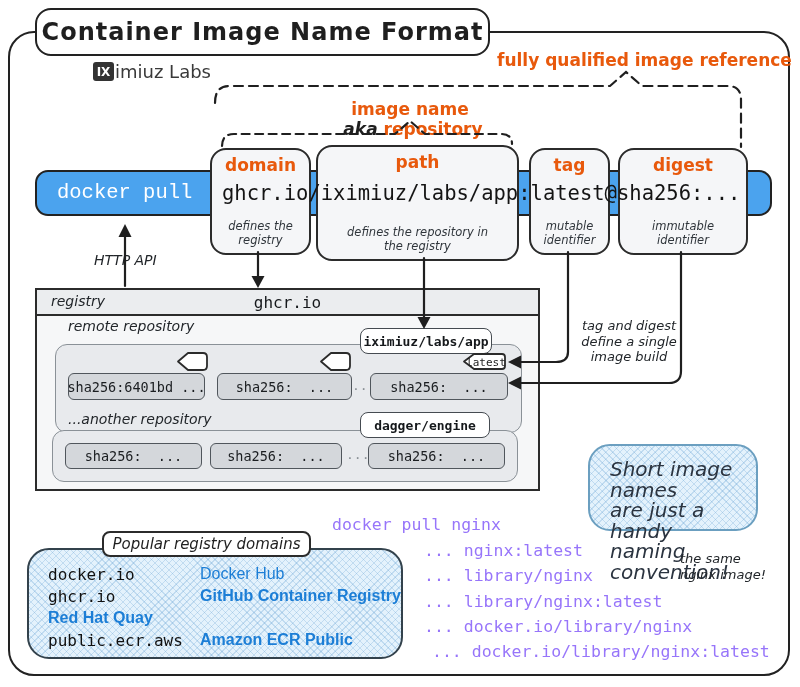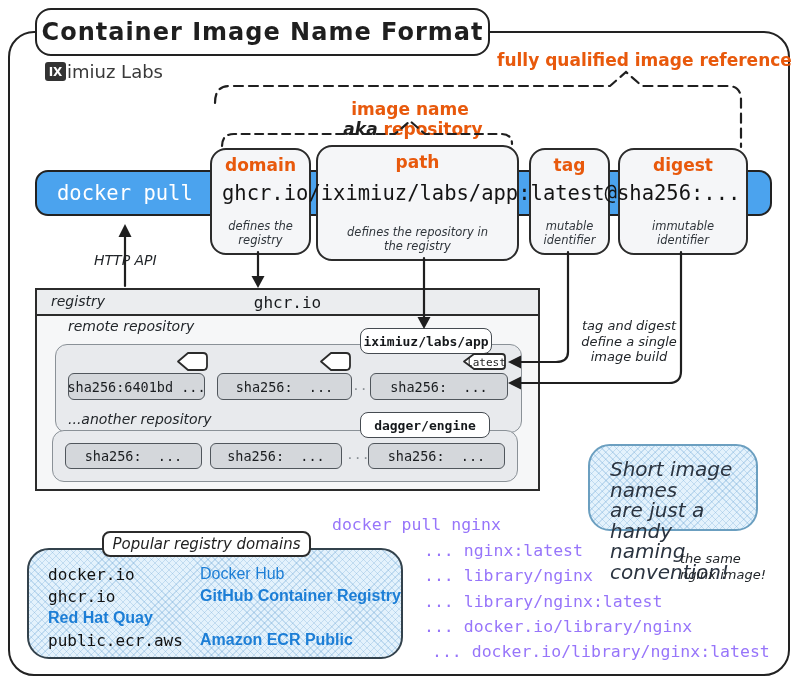--- a/index.html
+++ b/index.html
@@ -38,33 +38,33 @@
 
   <div class="abs" style="left:8px;top:31px;width:782px;height:645px;border:2.5px solid #222;border-radius:26px;box-sizing:border-box;"></div>
 
   <div class="abs" style="left:35px;top:8px;width:455px;height:48px;background:#fff;border:2.5px solid #222;
               border-radius:16px;box-sizing:border-box;z-index:10;display:flex;align-items:center;justify-content:center;">
     <span style="font-size:24px;font-weight:bold;letter-spacing:1px;color:#1f1f1f;">Container Image Name Format</span>
   </div>
 
   <div class="abs" style="left:45px;top:61px;display:flex;align-items:center;z-index:10;">
     <span style="background:#333;color:#fff;font-weight:bold;font-size:12px;border-radius:3px;
-                 width:21px;height:19px;display:inline-flex;align-items:center;justify-content:center;">IX</span>
+                 width:21px;height:19px;display:inline-flex;align-items:center;justify-content:center;margin-left:48px;">IX</span>
     <span style="font-size:18px;color:#3a3a3a;margin-left:1px;">imiuz Labs</span>
   </div>
 
   <div class="abs orange" style="left:497px;top:50px;font-size:17px;font-weight:600;">fully qualified image reference</div>
 
   <div class="abs center" style="left:285px;top:99px;width:250px;font-size:17px;font-weight:600;">
     <span class="orange">image name</span><span class="hand" style="color:#1f1f1f;white-space:pre;"> aka </span><span class="orange">repository</span>
   </div>
 
   <div class="abs" style="left:35px;top:170px;width:737px;height:46px;background:#4ba3ee;border:2.4px solid #222;
               border-radius:13px;box-sizing:border-box;z-index:2;"></div>
-  <div class="abs mono" style="left:57px;top:180px;font-size:20.5px;line-height:26px;color:#ffffff;z-index:2;">docker pull</div>
+  <div class="abs mono" style="left:57px;top:180px;font-size:20.5px;line-height:26px;color:#ffffff;z-index:2;font-family:Liberation Mono, monospace;">docker pull</div>
 
   <div class="partbox" style="left:210px;top:148px;width:97px;height:103px;">
     <div class="partlabel">domain</div>
     <div class="partdesc">
       <span>defines the</span>
       <span>registry</span>
     </div>
   </div>
   <div class="partbox" style="left:316px;top:145px;width:199px;height:112px;">
     <div class="partlabel">path</div>

